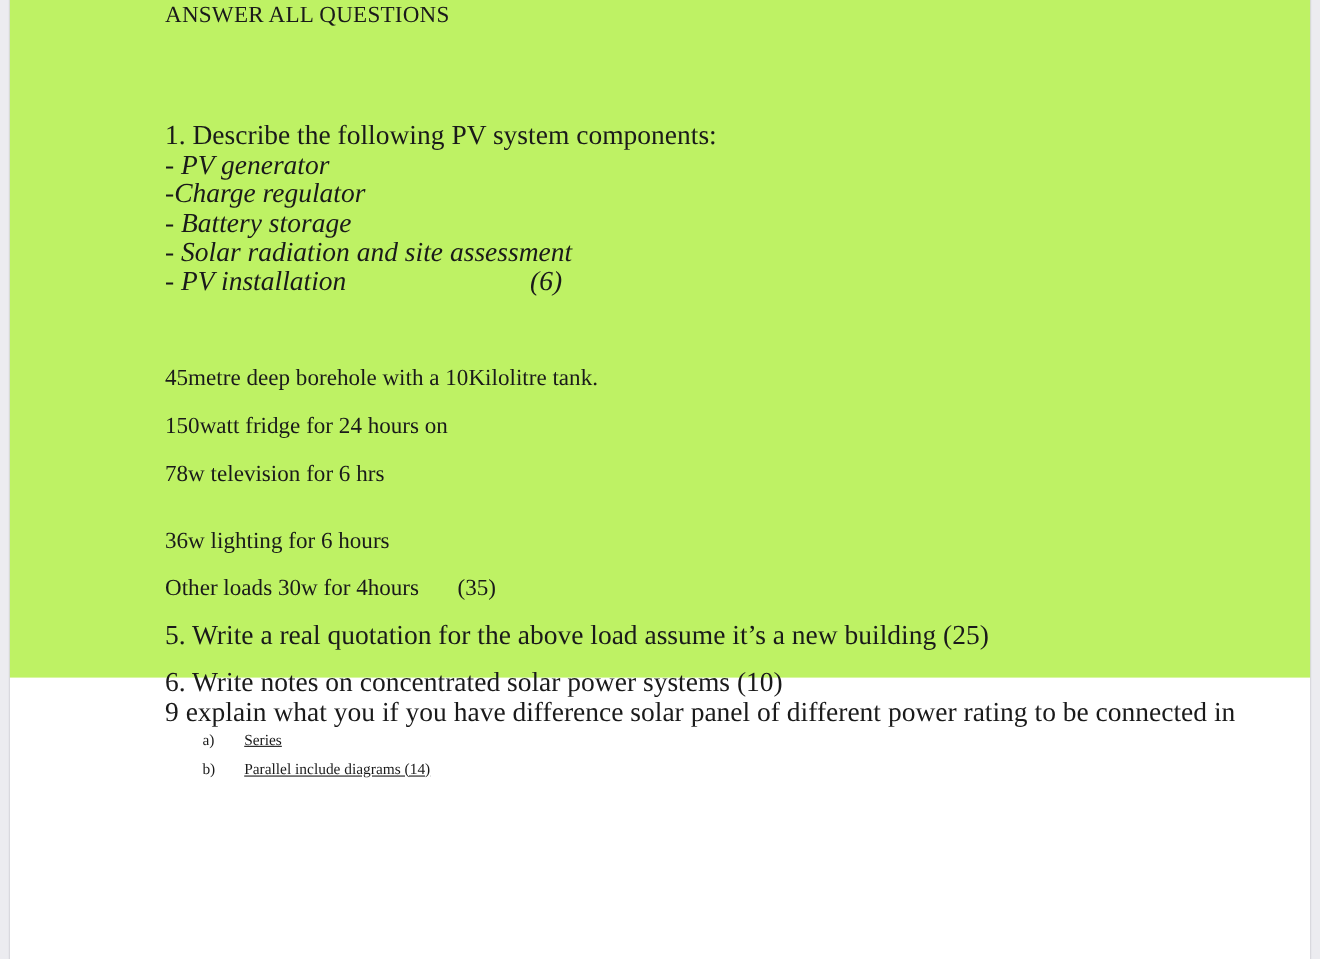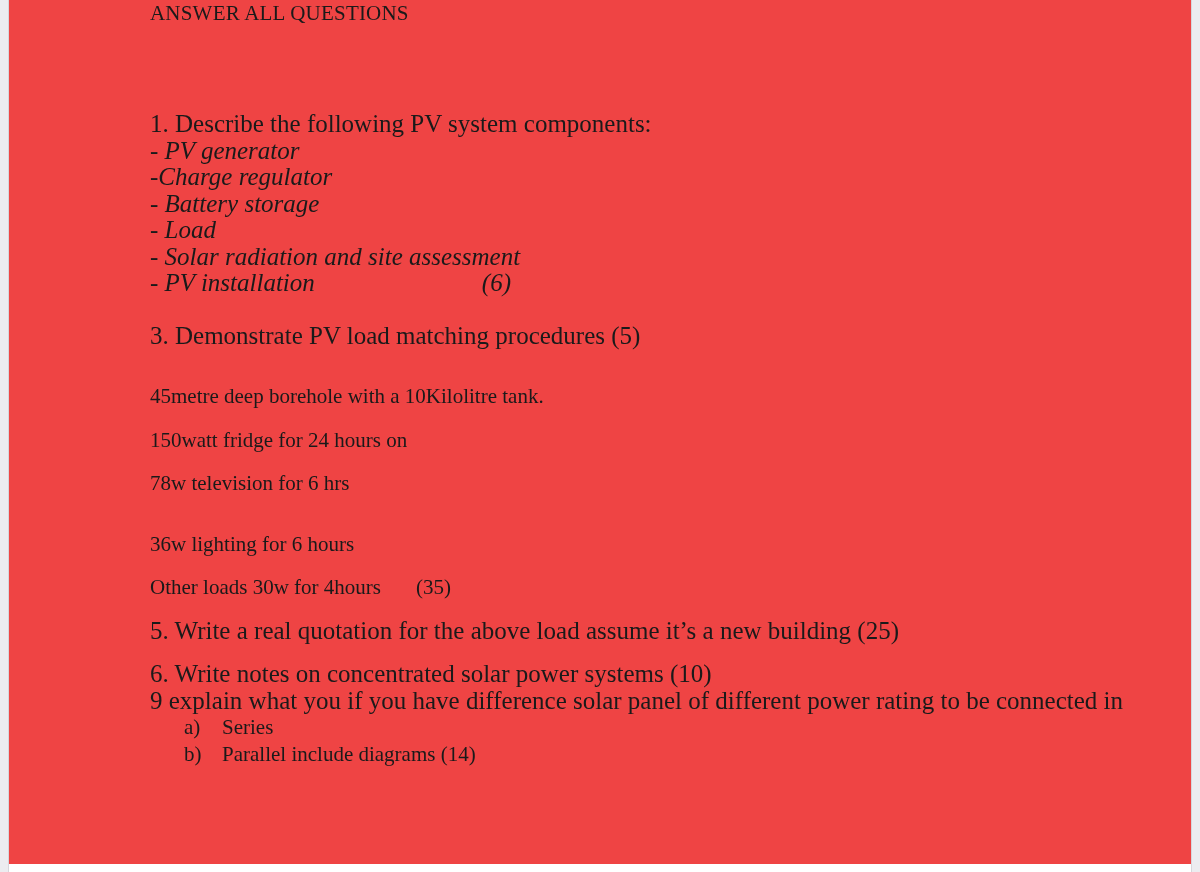--- a/index.html
+++ b/index.html
@@ -30,22 +30,22 @@
     background: #ececf0;
   }
   .gutter-left  { left: 0;  width: 8px;  border-right: 1px solid #d6d6dc; }
   .gutter-right { right: 0; width: 8px;  border-left:  1px solid #d6d6dc; }
 
   .page {
     position: absolute;
     left: 9px;
     top: 0;
     width: 1182px;
-    height: 864px;
-    background: #ef4444;
+    height: 616px;
+    background: #bef264;
     box-sizing: border-box;
   }
 
   .content {
     position: absolute;
     left: 141px;      
     top: 0;
     width: 960px;
   }
 
@@ -79,24 +79,25 @@
     line-height: 26.5px;
     white-space: pre;
   }
 
   .sub-list {
     margin: 0;
     padding: 0;
     list-style: none;
   }
   .sub-list li {
-    font-size: 21px;
+    font-size: 14px;
     line-height: 26.5px;
     padding-left: 34px;     
     white-space: pre;
+    text-decoration: underline;
   }
   .sub-marker {
     display: inline-block;
     width: 38px;
   }
 </style>
 </head>
 <body>
 
 <div class="viewer">
@@ -110,28 +111,26 @@
       <div class="doc-title">ANSWER ALL QUESTIONS</div>
 
       <div class="spacer-title"></div>
 
       <div class="q-block">1. Describe the following PV system components:</div>
 
       <div class="component-list">
         <div class="q-block line">- PV generator</div>
         <div class="q-block line">-Charge regulator</div>
         <div class="q-block line">- Battery storage</div>
-        <div class="q-block line">- Load</div>
         <div class="q-block line">- Solar radiation and site assessment</div>
         <div class="q-block line"><span>- PV installation</span><span style="display:inline-block;width:167px;"></span><span>(6)</span></div>
       </div>
 
       <div class="gap-sm"></div>
 
-      <div class="q-block">3. Demonstrate PV load matching procedures (5)</div>
 
       <div class="gap-md"></div>
 
 
       <div class="gap-load"></div>
       <div class="load-line">45metre deep borehole with a 10Kilolitre tank.</div>
 
       <div class="gap-load"></div>
       <div class="load-line">150watt fridge for 24 hours on</div>
 

